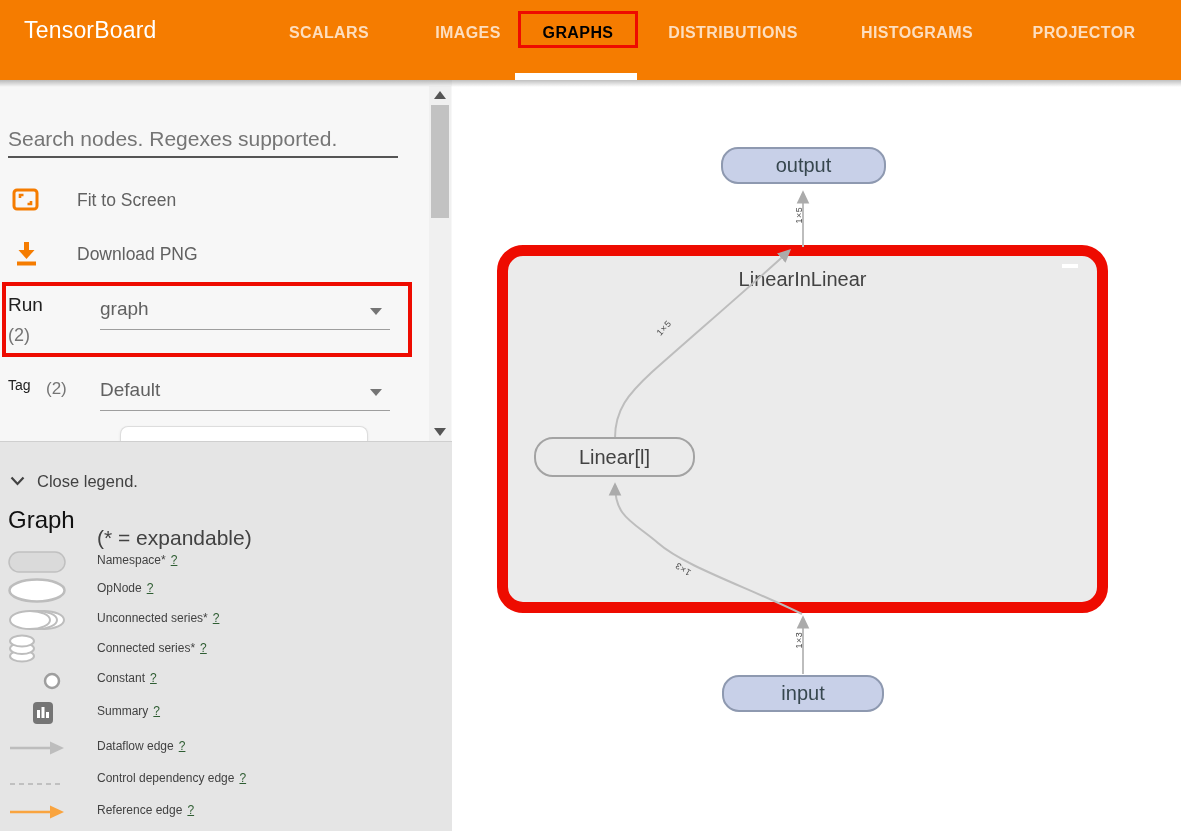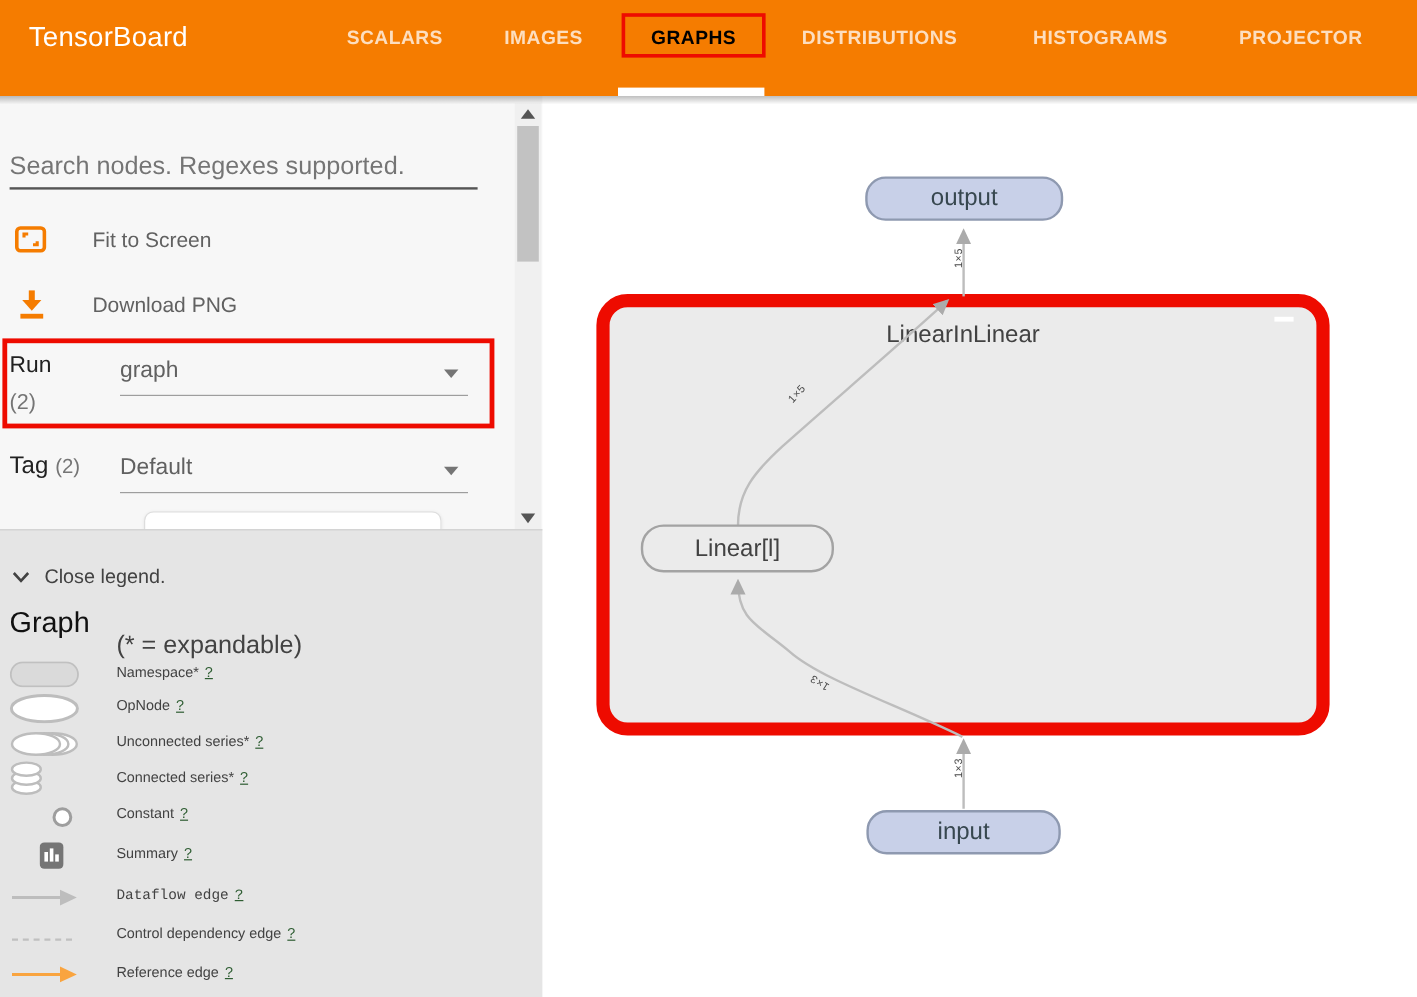--- a/index.html
+++ b/index.html
@@ -23,21 +23,21 @@
 
   
   .sidebar-top { position:absolute; left:0; top:80px; width:452px; height:361px; background:#f7f7f7; z-index:5; }
   .search-input { position:absolute; left:8px; top:42px; width:390px; height:36px; background:transparent;
     border:none; border-bottom:2px solid #555; font-size:21px; color:#424242; outline:none; font-family:"Liberation Sans",sans-serif; }
   .search-input::placeholder { color:#757575; opacity:1; }
   .tool-row-label { position:absolute; left:77px; font-size:17.5px; color:#616161; }
   .icon-box { position:absolute; }
   .run-label { position:absolute; left:8px; top:214px; font-size:19px; color:#212121; }
   .run-count { position:absolute; left:8px; top:245px; font-size:18px; color:#757575; }
-  .tag-label { position:absolute; left:8px; top:297px; font-size:20px; color:#212121; }
+  .tag-label { position:absolute; left:8px; top:297px; font-size:14px; color:#212121; }
   .tag-count { position:absolute; left:46px; top:299px; font-size:17px; color:#757575; }
   .dd { position:absolute; left:100px; width:290px; height:34px; cursor:pointer; }
   .dd-run { top:216px; } .dd-tag { top:297px; }
   .dd-value { position:absolute; left:0; top:2px; font-size:19px; color:#616161; }
   .dd-underline { position:absolute; left:0; bottom:0; width:290px; height:1px; background:#9e9e9e; }
   .dd-caret { position:absolute; right:8px; top:12px; width:0; height:0;
     border-left:6px solid transparent; border-right:6px solid transparent; border-top:7px solid #757575; }
   .partial-btn { position:absolute; left:120px; top:346px; width:248px; height:16px; background:#fff;
     border:1px solid #ddd; border-bottom:none; border-radius:8px 8px 0 0; box-shadow:0 1px 3px rgba(0,0,0,0.08); }
 
@@ -78,21 +78,21 @@
   .edge-label { font-size:9px; fill:#4a4a4a; text-anchor:middle; letter-spacing:0.5px; }
 </style>
 </head>
 <body>
 
 <div id="app">
 
   <div class="header">
     <div class="app-title">TensorBoard</div>
     <div class="tab" style="left:329px">SCALARS</div>
-    <div class="tab" style="left:453px">IMAGES</div>
+    <div class="tab" style="left:468px">IMAGES</div>
     <div class="tab active" style="left:578px">GRAPHS</div>
     <div class="tab" style="left:917px">HISTOGRAMS</div>
     <div class="tab" style="left:733px">DISTRIBUTIONS</div>
     <div class="tab" style="left:1084px">PROJECTOR</div>
     <div class="tab-underline"></div>
   </div>
   <div class="header-shadow"></div>
 
   <div class="annot annot-graphs"></div>
   <div class="annot annot-run"></div>
@@ -219,21 +219,21 @@
     </div>
     <div class="legend-item-label" style="top:199px;">
       <span>Connected series*</span><span class="help-link">?</span>
     </div>
     <div class="legend-item-label" style="top:229px;">
       <span>Constant</span><span class="help-link">?</span>
     </div>
     <div class="legend-item-label" style="top:262px;">
       <span>Summary</span><span class="help-link">?</span>
     </div>
-    <div class="legend-item-label" style="top:297px;font-family:Liberation Mono, monospace;">
+    <div class="legend-item-label" style="top:297px;">
       <span>Dataflow edge</span><span class="help-link">?</span>
     </div>
     <div class="legend-item-label" style="top:329px;">
       <span>Control dependency edge</span><span class="help-link">?</span>
     </div>
     <div class="legend-item-label" style="top:361px;">
       <span>Reference edge</span><span class="help-link">?</span>
     </div>
   </div>
 

